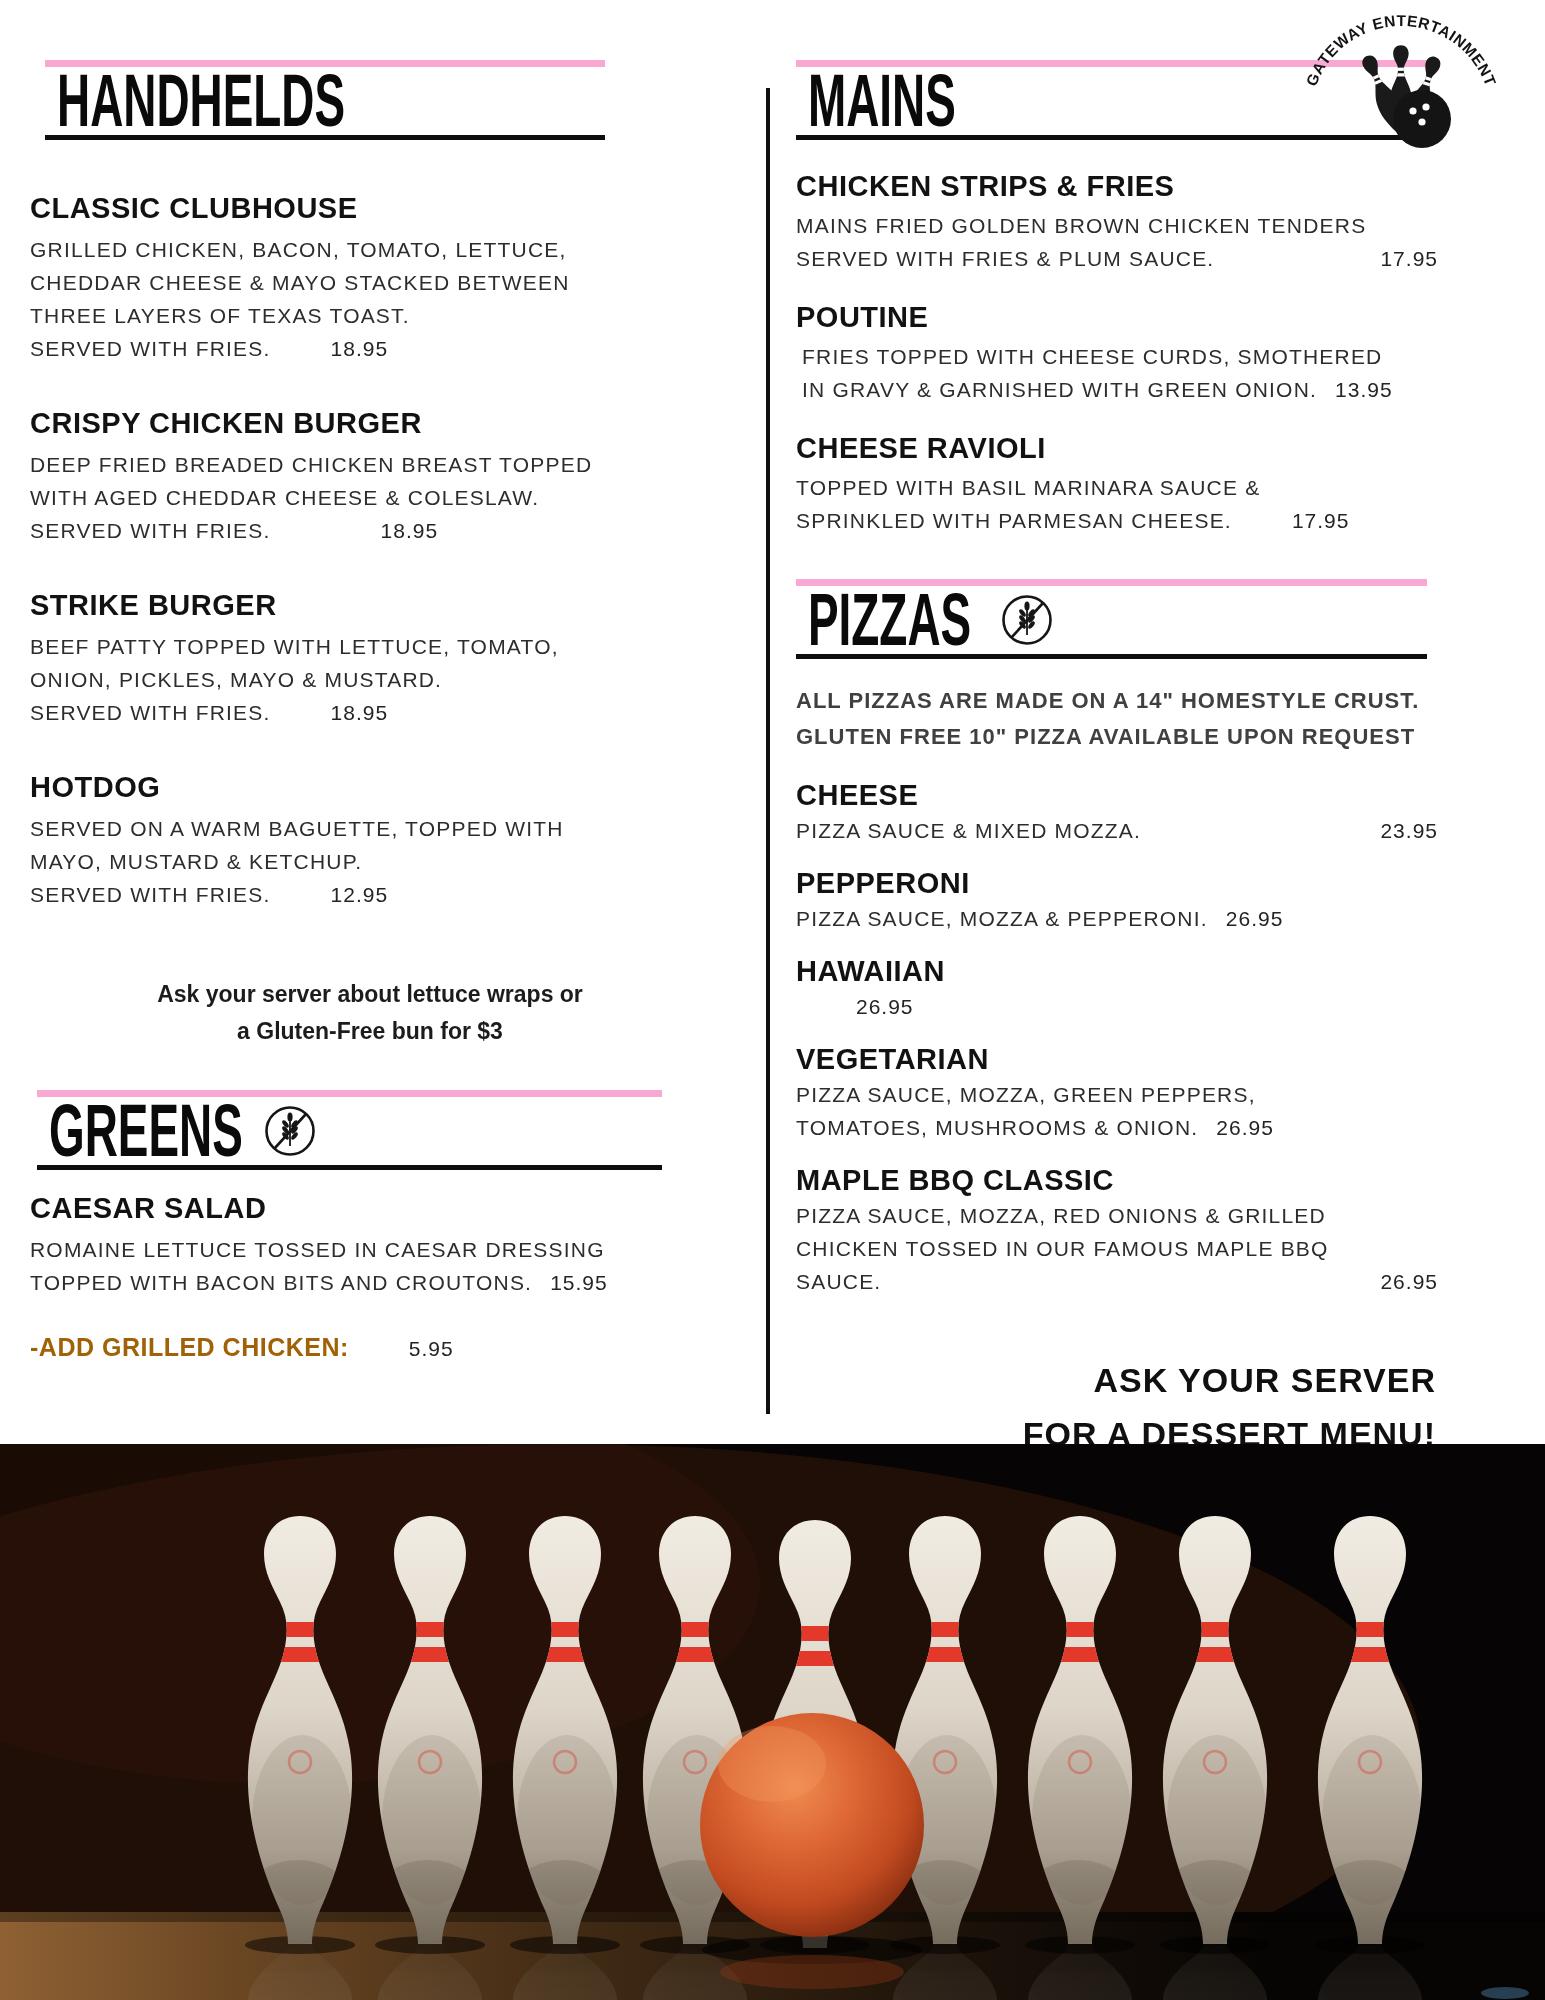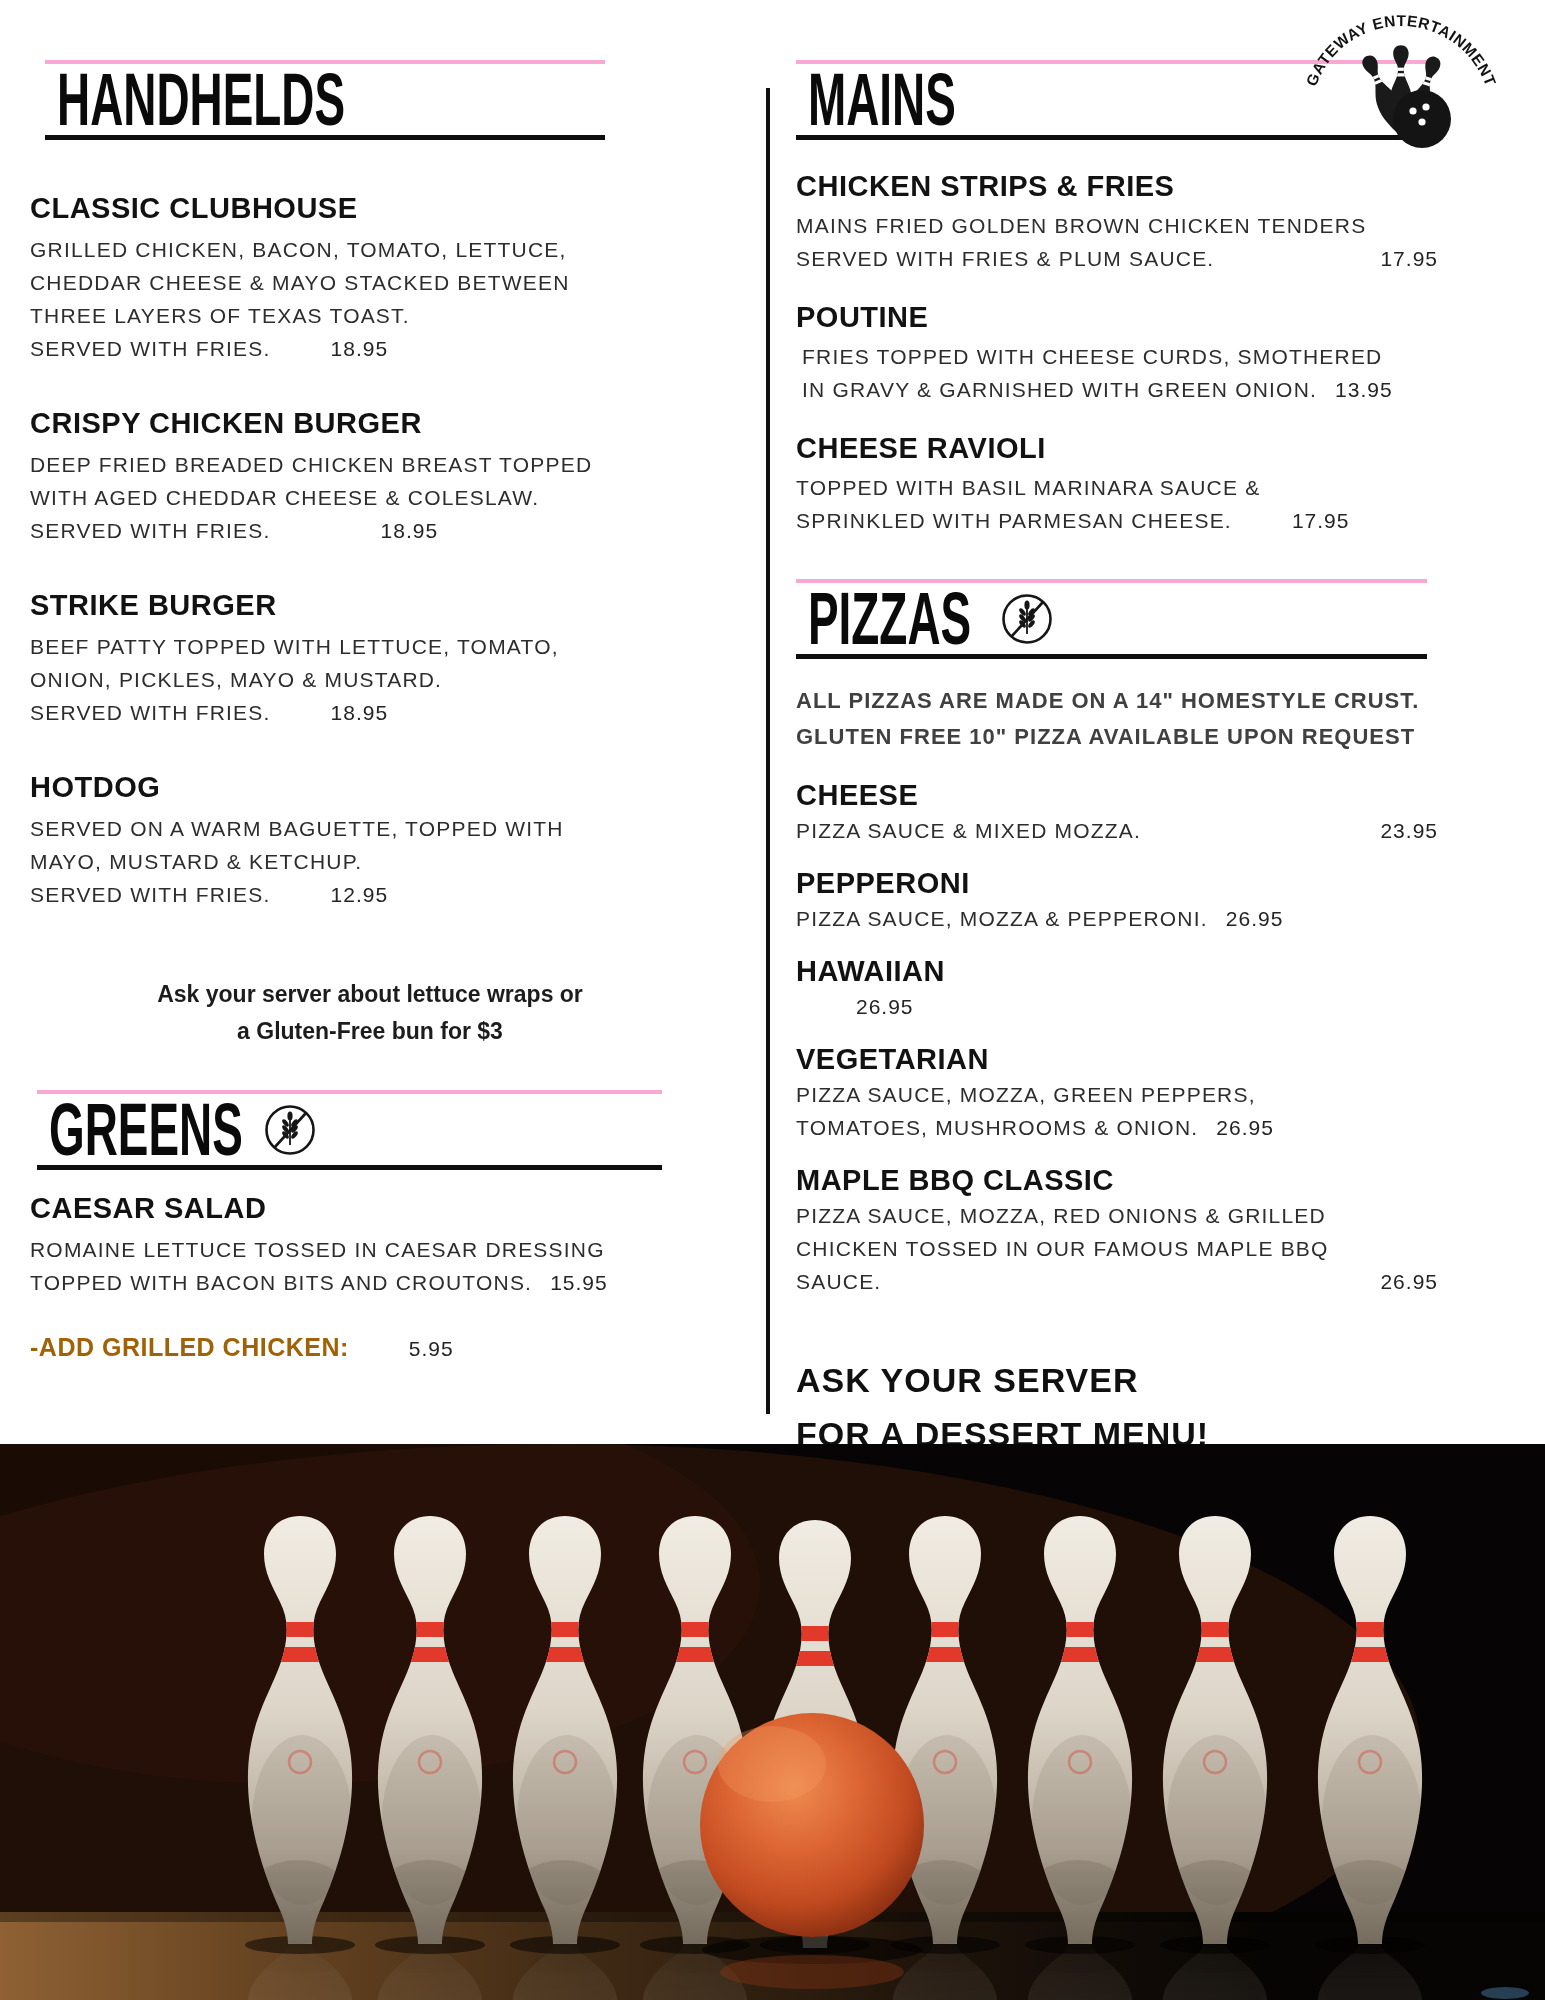--- a/index.html
+++ b/index.html
@@ -10,21 +10,21 @@
   }
   .menu-area { position:absolute; left:0; top:0; width:1545px; height:1444px; background:#fff; }
   .vdivider { position:absolute; left:766px; top:88px; width:4px; height:1326px; background:#101010; }
 
   .col { position:absolute; top:60px; }
   .col-left  { left:30px;  width:660px; }
   .col-right { left:796px; width:650px; }
 
   
   .sec-head {
-    border-top:4px solid #f9a8d4; border-bottom:5px solid #0e0e0e;
+    border-top:7px solid #f9a8d4; border-bottom:5px solid #0e0e0e;
     height:80px; display:flex; align-items:center; gap:26px; padding-left:12px;
   }
   .head-handhelds { width:560px; margin-left:15px; }
   .head-greens    { width:625px; margin-left:7px;  }
   .head-mains     { width:631px; }
   .head-pizzas    { width:631px; }
   .sec-title-box { overflow:visible; }
   .box-handhelds { width:300px; } .box-greens { width:188px; }
   .box-mains { width:156px; } .box-pizzas { width:166px; }
   .sec-title {
@@ -52,21 +52,21 @@
   
   .col-right .item { margin-top:26px; }
   .col-right .item.first { margin-top:30px; }
   .col-right .iname { margin-bottom:6px; }
   .pizzas-head-wrap { margin-top:42px; }
   .pizza-note { margin-top:24px; font-size:22px; font-weight:bold; letter-spacing:1px;
                 line-height:36px; color:#404040; white-space:pre-line; }
   .item.pizza { margin-top:20px; }
   .item.pizza.first { margin-top:24px; }
   .item.pizza .iname { margin-bottom:2px; }
-  .dessert { margin-top:55px; width:640px; text-align:left; font-size:34px; font-weight:bold;
+  .dessert { margin-top:55px; width:640px; text-align:right; font-size:34px; font-weight:bold;
              letter-spacing:1px; line-height:54px; color:#101010; white-space:pre-line; }
 
   .logo { position:absolute; left:1295px; top:12px; width:212px; height:140px; }
   .photo { position:absolute; left:0; top:1444px; width:1545px; height:556px; }
   .photo svg { display:block; width:100%; height:100%; }
   .defs-svg { position:absolute; width:0; height:0; }
 </style>
 </head>
 <body>
 

